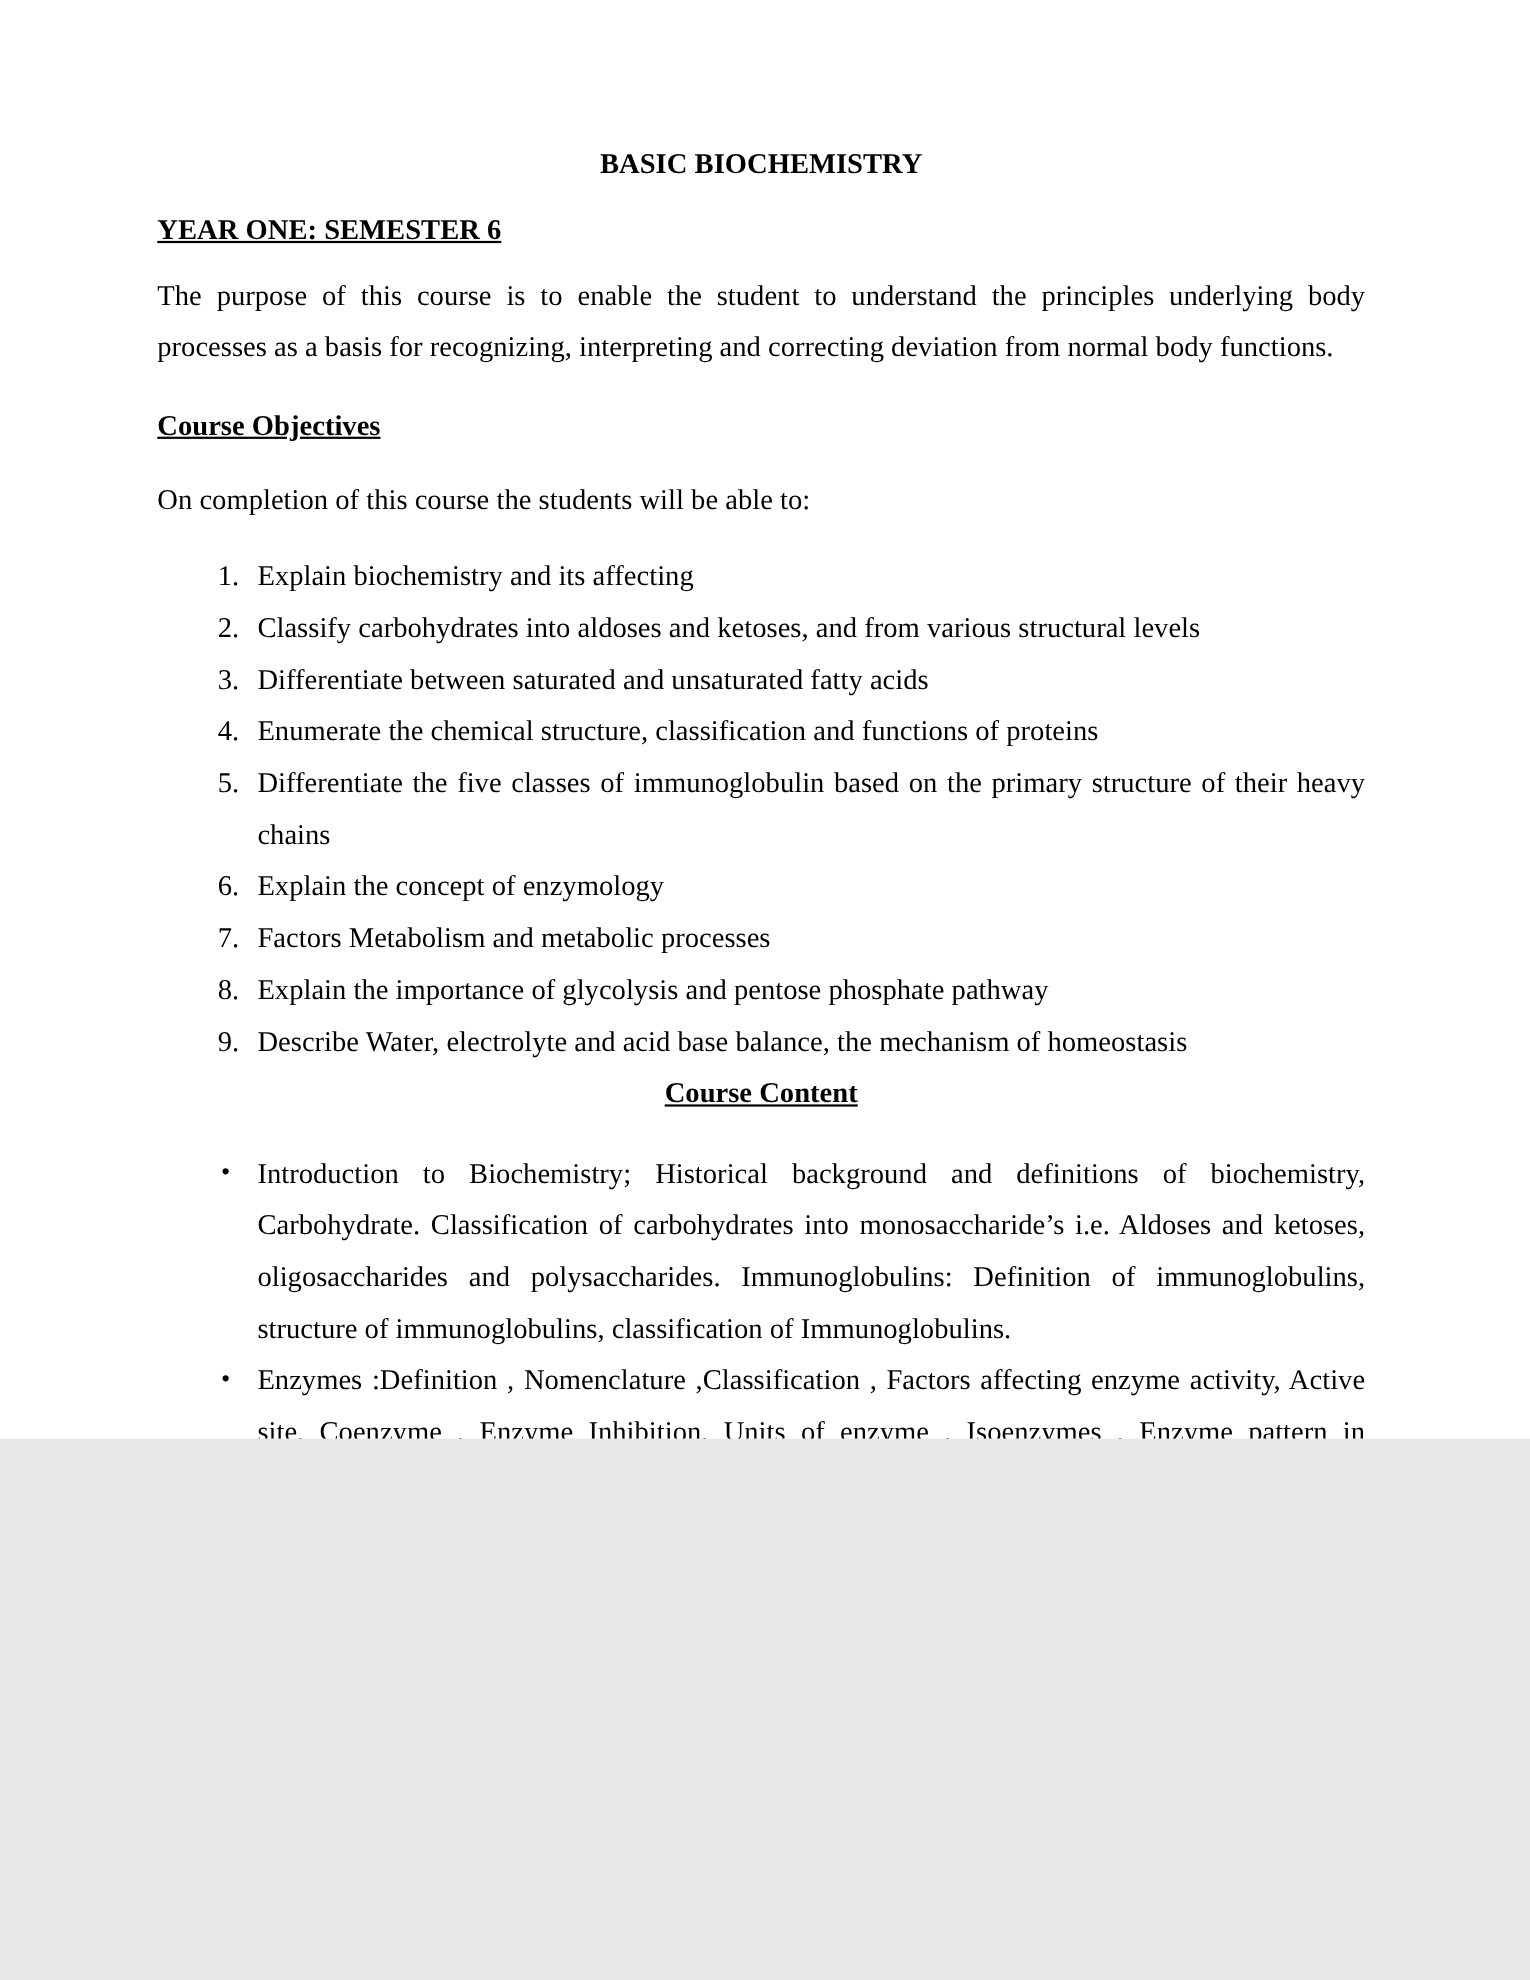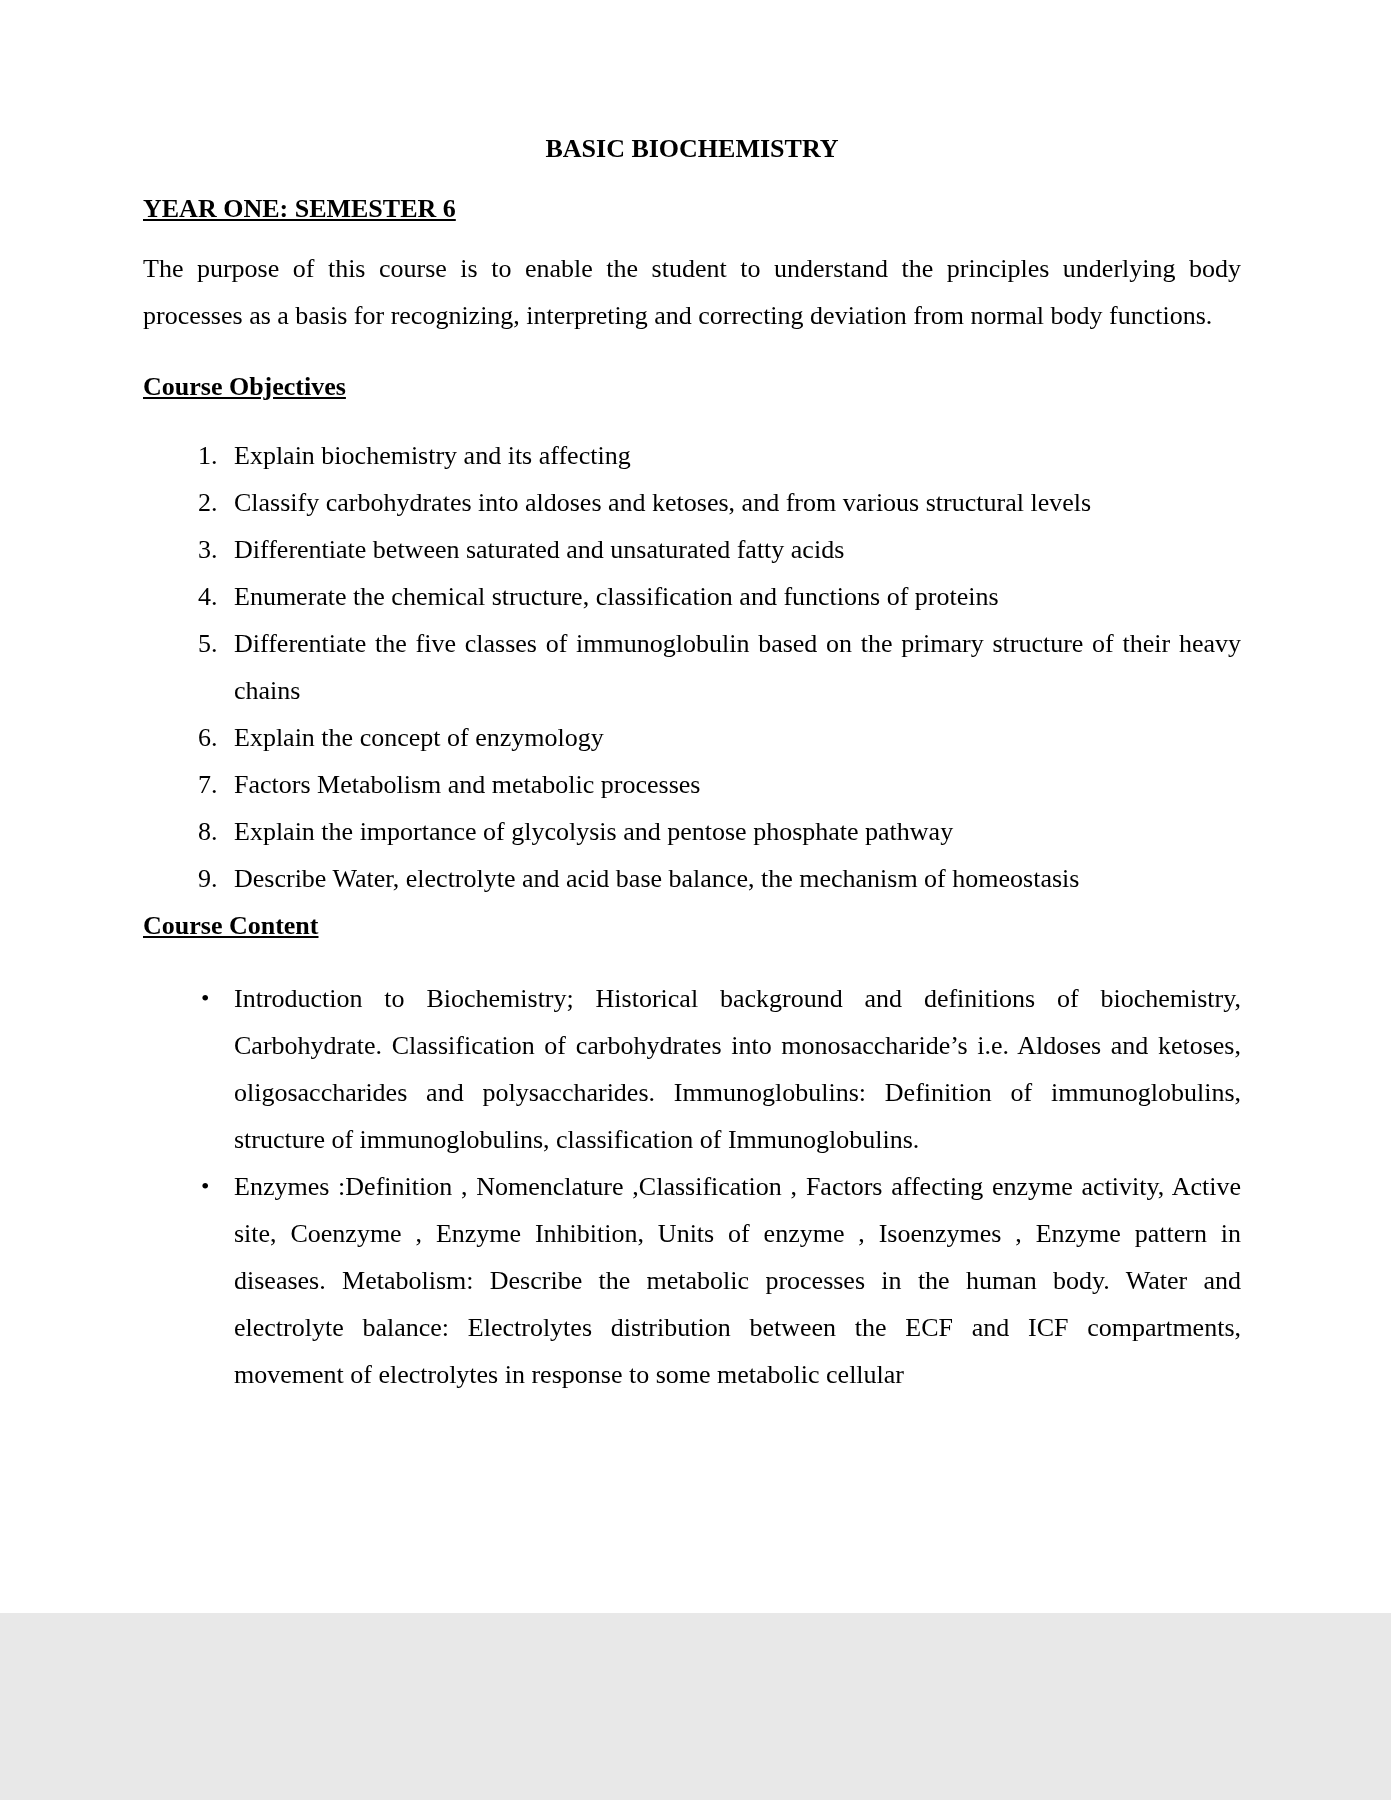--- a/index.html
+++ b/index.html
@@ -1,19 +1,19 @@
 <!DOCTYPE html>
 <html><head>
 <meta charset="utf-8">
 <style>
   html, body { margin: 0; padding: 0; background: #e8e8e8; }
   .page {
     position: relative;
     width: 1391px;
-    height: 1613px;
+    height: 1308px;
     margin: 0 auto;
     background: #ffffff;
     color: #000000;
     font-family: "Liberation Serif", "DejaVu Serif", serif;
     font-size: 26px;
     line-height: 47px;
     box-sizing: border-box;
     padding: 125px 150px 0 143px;
     overflow: hidden;
   }
@@ -23,21 +23,21 @@
     margin: 0;
   }
   .heading {
     font-weight: bold;
     text-decoration: underline;
     margin: 0;
   }
   .h-semester { margin-top: 13px; }
   .h-course   { margin-top: 23px; }
   .h-objectives { margin-top: 24px; }
-  .h-content  { margin-top: 0; }
+  .h-content  { margin-top: 0; text-align: center; }
   .para {
     text-align: justify;
     margin: 13px 0 0 0;
   }
   .intro { margin-top: 21px; text-align: left; }
   .list { margin-top: 22px; }
   .list-bullets { margin-top: 26px; }
   .li {
     position: relative;
     padding-left: 91px;
@@ -58,20 +58,21 @@
 
   <div class="doc-title">BASIC BIOCHEMISTRY</div>
 
   <div class="heading h-semester">YEAR ONE: SEMESTER 6</div>
 
 
   <div class="para">The purpose of this course is to enable the student to understand the principles underlying body processes as a basis for recognizing, interpreting and correcting deviation from normal body functions.</div>
 
   <div class="heading h-objectives">Course Objectives</div>
 
+  <div class="para intro">On completion of this course the students will be able to:</div>
 
   <div class="list list-numbered">
       <div class="li"><span class="marker">1.</span><span>Explain biochemistry and its affecting</span></div>
       <div class="li"><span class="marker">2.</span><span>Classify carbohydrates into aldoses and ketoses, and from various structural levels</span></div>
       <div class="li"><span class="marker">3.</span><span>Differentiate between saturated and unsaturated fatty acids</span></div>
       <div class="li"><span class="marker">4.</span><span>Enumerate the chemical structure, classification and functions of proteins</span></div>
       <div class="li"><span class="marker">5.</span><span>Differentiate the five classes of immunoglobulin based on the primary structure of their heavy chains</span></div>
       <div class="li"><span class="marker">6.</span><span>Explain the concept of enzymology</span></div>
       <div class="li"><span class="marker">7.</span><span>Factors Metabolism and metabolic processes</span></div>
       <div class="li"><span class="marker">8.</span><span>Explain the importance of glycolysis and pentose phosphate pathway</span></div>

